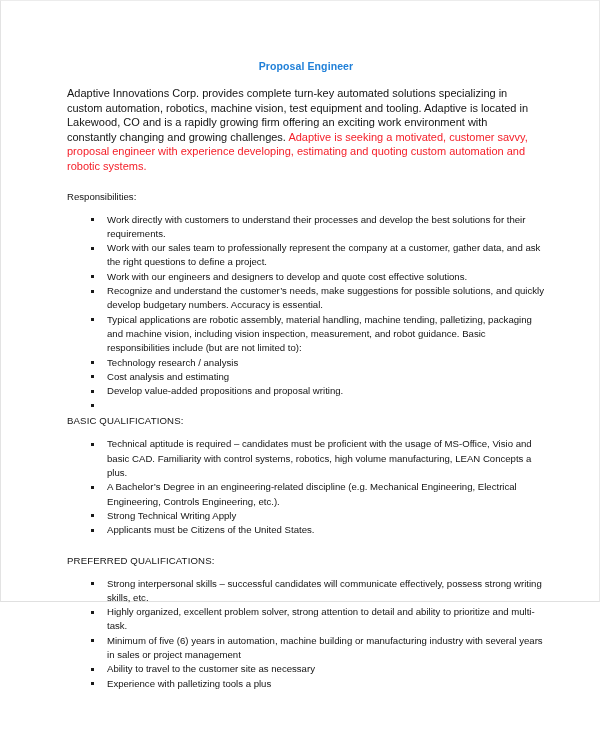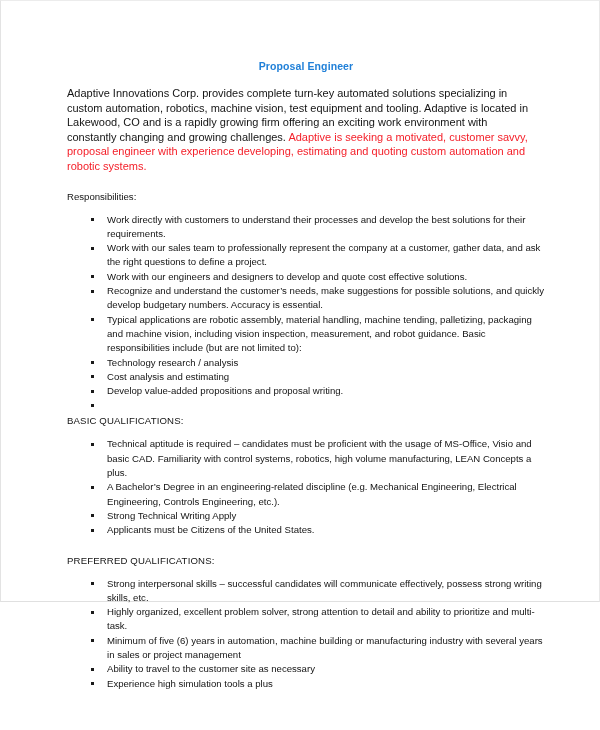--- a/index.html
+++ b/index.html
@@ -130,21 +130,21 @@
       <li><span class="dot"></span><span>Strong Technical Writing Apply</span></li>
       <li><span class="dot"></span><span>Applicants must be Citizens of the United States.</span></li>
     </ul>
 
     <div class="section-label caps">PREFERRED QUALIFICATIONS:</div>
     <ul class="bullets">
       <li><span class="dot"></span><span>Strong interpersonal skills – successful candidates will communicate effectively, possess strong writing skills, etc.</span></li>
       <li><span class="dot"></span><span>Highly organized, excellent problem solver, strong attention to detail and ability to prioritize and multi-task.</span></li>
       <li><span class="dot"></span><span>Minimum of five (6) years in automation, machine building or manufacturing industry with several years in sales or project management</span></li>
       <li><span class="dot"></span><span>Ability to travel to the customer site as necessary</span></li>
-      <li><span class="dot"></span><span>Experience high simulation tools a plus</span></li>
+      <li><span class="dot"></span><span>Experience with palletizing tools a plus</span></li>
     </ul>
 
     <div class="spacer-sm"></div>
 
     <div class="section-label">To Apply:</div>
 
   </div>
 </div>
 
 </body></html>

